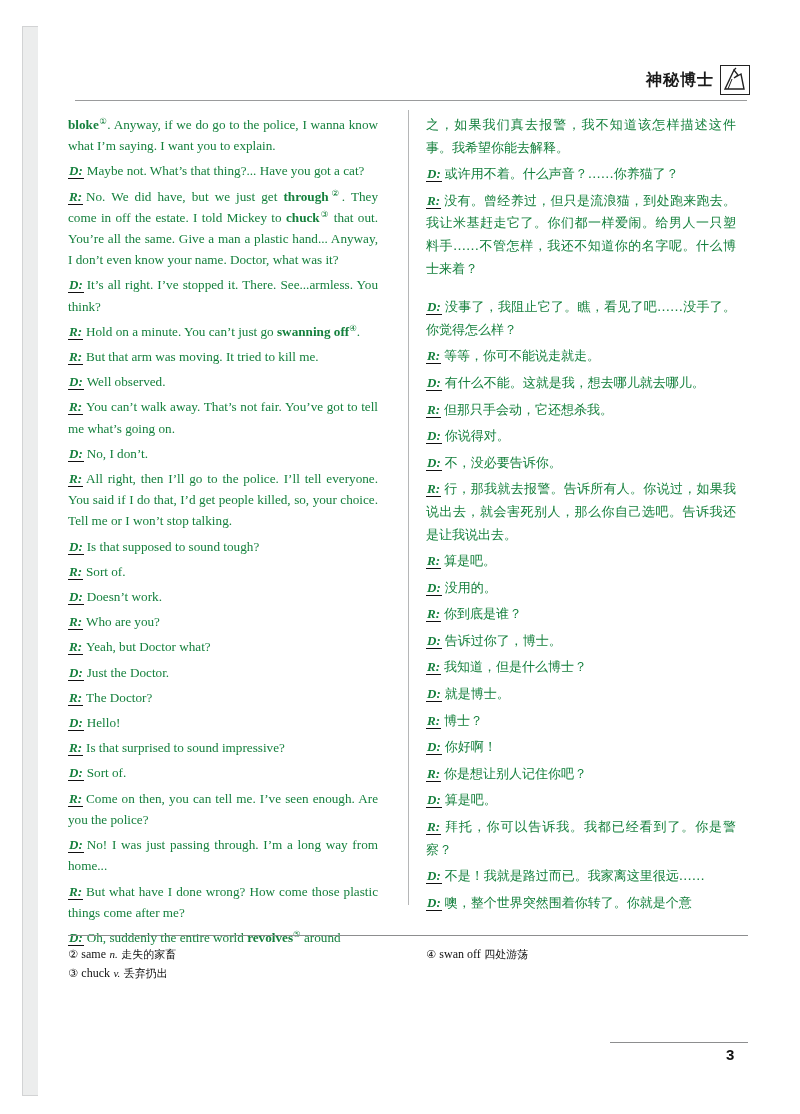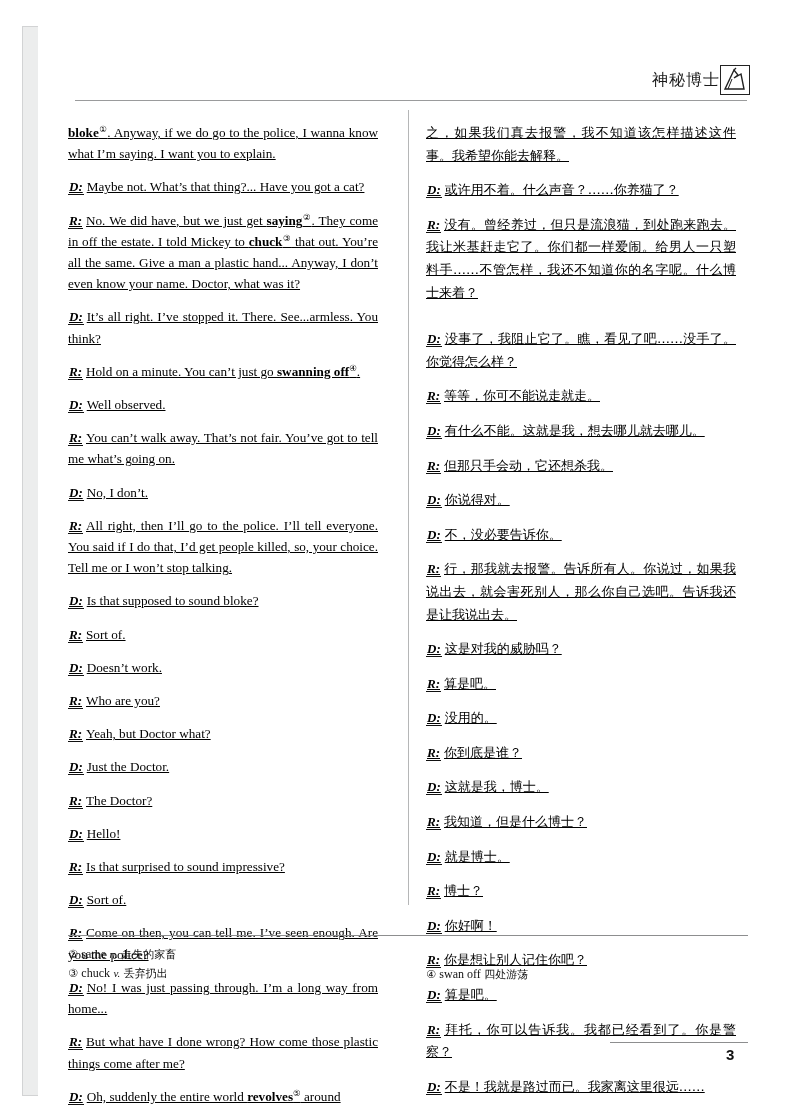--- a/index.html
+++ b/index.html
@@ -47,24 +47,25 @@
     left: 560px;
     top: 60px;
     width: 190px;
     height: 40px;
     display: flex;
     align-items: center;
     justify-content: flex-end;
   }
   .header-title {
     font-family: "Liberation Sans", sans-serif;
-    font-weight: normal;
+    font-weight: bold;
     font-size: 16px;
     letter-spacing: 1px;
     color: #1a1a1a;
+    margin-right: 6px;
   }
   .header-logo {
     width: 30px;
     height: 30px;
     position: relative;
     border: 1.6px solid #222;
     box-sizing: border-box;
     background: #fff;
   }
   .header-logo svg { display:block; }
@@ -96,23 +97,22 @@
     left: 340px;
     top: 0px;
     width: 1px;
     height: 795px;
     background: #b5b6b7;
   }
   .line {
     font-size: 13.2px;
     line-height: 21.2px;
     text-align: justify;
-    margin: 12px 0 0 0;
-    color: #000000;
-    text-decoration: underline;
+    margin: 4px 0 0 0;
+    color: #15803d;
   }
   .line.en { font-family: "Liberation Serif", serif; }
   .line.zh { font-family: "DejaVu Sans", sans-serif; font-size: 13px; line-height: 22.6px; }
   .spk {
     font-family: "Liberation Serif", serif;
     font-weight: bold;
     font-style: italic;
     font-size: 13px;
     border-bottom: 1.5px solid #111;
     padding: 0 1px 0 1px;
@@ -140,21 +140,21 @@
   .footnotes {
     position: absolute;
     left: 68px;
     top: 945px;
     width: 680px;
     font-size: 11.5px;
     line-height: 19px;
   }
   .fn-col { position: absolute; top: 0; }
   .fn-left { left: 0; width: 330px; }
-  .fn-right { left: 358px; width: 320px; margin-top: 20px; }
+  .fn-right { left: 358px; width: 320px; }
   .fn-item { font-family: "DejaVu Sans", sans-serif; font-size: 11px; color: #111; white-space: nowrap; }
   .fn-item .term { font-family: "Liberation Serif", serif; font-size: 12px; }
   .fn-item i { font-family: "Liberation Serif", serif; font-style: italic; }
   
   .pg-rule {
     position: absolute;
     left: 610px;
     top: 1042px;
     width: 138px;
     height: 1px;
@@ -187,28 +187,29 @@
       </svg>
     </span>
   </div>
   <div class="header-rule"></div>
 
   <div class="columns">
     <div class="col-divider"></div>
     <div class="col col-left" id="col-left">
         <p class="line en"><span><b class="kw">bloke</b><sup class="fn">①</sup>. Anyway, if we do go to the police, I wanna know what I’m saying. I want you to explain.</span></p>
         <p class="line en"><span class="spk">D:</span><span>Maybe not. What’s that thing?... Have you got a cat?</span></p>
-        <p class="line en"><span class="spk">R:</span><span>No. We did have, but we just get <b class="kw">saying</b><sup class="fn">②</sup>. They come in off the estate. I told Mickey to <b class="kw">chuck</b><sup class="fn">③</sup> that out. You’re all the same. Give a man a plastic hand... Anyway, I don’t even know your name. Doctor, what was it?</span></p>
+        <p class="line en"><span class="spk">R:</span><span>No. We did have, but we just get <b class="kw">through</b><sup class="fn">②</sup>. They come in off the estate. I told Mickey to <b class="kw">chuck</b><sup class="fn">③</sup> that out. You’re all the same. Give a man a plastic hand... Anyway, I don’t even know your name. Doctor, what was it?</span></p>
         <p class="line en"><span class="spk">D:</span><span>It’s all right. I’ve stopped it. There. See...armless. You think?</span></p>
         <p class="line en"><span class="spk">R:</span><span>Hold on a minute. You can’t just go <b class="kw">swanning off</b><sup class="fn">④</sup>.</span></p>
+        <p class="line en"><span class="spk">R:</span><span>But that arm was moving. It tried to kill me.</span></p>
         <p class="line en"><span class="spk">D:</span><span>Well observed.</span></p>
         <p class="line en"><span class="spk">R:</span><span>You can’t walk away. That’s not fair. You’ve got to tell me what’s going on.</span></p>
         <p class="line en"><span class="spk">D:</span><span>No, I don’t.</span></p>
         <p class="line en"><span class="spk">R:</span><span>All right, then I’ll go to the police. I’ll tell everyone. You said if I do that, I’d get people killed, so, your choice. Tell me or I won’t stop talking.</span></p>
-        <p class="line en"><span class="spk">D:</span><span>Is that supposed to sound bloke?</span></p>
+        <p class="line en"><span class="spk">D:</span><span>Is that supposed to sound tough?</span></p>
         <p class="line en"><span class="spk">R:</span><span>Sort of.</span></p>
         <p class="line en"><span class="spk">D:</span><span>Doesn’t work.</span></p>
         <p class="line en"><span class="spk">R:</span><span>Who are you?</span></p>
         <p class="line en"><span class="spk">R:</span><span>Yeah, but Doctor what?</span></p>
         <p class="line en"><span class="spk">D:</span><span>Just the Doctor.</span></p>
         <p class="line en"><span class="spk">R:</span><span>The Doctor?</span></p>
         <p class="line en"><span class="spk">D:</span><span>Hello!</span></p>
         <p class="line en"><span class="spk">R:</span><span>Is that surprised to sound impressive?</span></p>
         <p class="line en"><span class="spk">D:</span><span>Sort of.</span></p>
         <p class="line en"><span class="spk">R:</span><span>Come on then, you can tell me. I’ve seen enough. Are you the police?</span></p>
@@ -221,25 +222,24 @@
         <p class="line zh"><span class="spk">D:</span><span>或许用不着。什么声音？……你养猫了？</span></p>
         <p class="line zh"><span class="spk">R:</span><span>没有。曾经养过，但只是流浪猫，到处跑来跑去。我让米基赶走它了。你们都一样爱闹。给男人一只塑料手……不管怎样，我还不知道你的名字呢。什么博士来着？</span></p>
         <div class="gap"></div>
         <p class="line zh"><span class="spk">D:</span><span>没事了，我阻止它了。瞧，看见了吧……没手了。你觉得怎么样？</span></p>
         <p class="line zh"><span class="spk">R:</span><span>等等，你可不能说走就走。</span></p>
         <p class="line zh"><span class="spk">D:</span><span>有什么不能。这就是我，想去哪儿就去哪儿。</span></p>
         <p class="line zh"><span class="spk">R:</span><span>但那只手会动，它还想杀我。</span></p>
         <p class="line zh"><span class="spk">D:</span><span>你说得对。</span></p>
         <p class="line zh"><span class="spk">D:</span><span>不，没必要告诉你。</span></p>
         <p class="line zh"><span class="spk">R:</span><span>行，那我就去报警。告诉所有人。你说过，如果我说出去，就会害死别人，那么你自己选吧。告诉我还是让我说出去。</span></p>
-        <p class="line zh"><span class="spk">D:</span><span>这是对我的威胁吗？</span></p>
         <p class="line zh"><span class="spk">R:</span><span>算是吧。</span></p>
         <p class="line zh"><span class="spk">D:</span><span>没用的。</span></p>
         <p class="line zh"><span class="spk">R:</span><span>你到底是谁？</span></p>
-        <p class="line zh"><span class="spk">D:</span><span>这就是我，博士。</span></p>
+        <p class="line zh"><span class="spk">D:</span><span>告诉过你了，博士。</span></p>
         <p class="line zh"><span class="spk">R:</span><span>我知道，但是什么博士？</span></p>
         <p class="line zh"><span class="spk">D:</span><span>就是博士。</span></p>
         <p class="line zh"><span class="spk">R:</span><span>博士？</span></p>
         <p class="line zh"><span class="spk">D:</span><span>你好啊！</span></p>
         <p class="line zh"><span class="spk">R:</span><span>你是想让别人记住你吧？</span></p>
         <p class="line zh"><span class="spk">D:</span><span>算是吧。</span></p>
         <p class="line zh"><span class="spk">R:</span><span>拜托，你可以告诉我。我都已经看到了。你是警察？</span></p>
         <p class="line zh"><span class="spk">D:</span><span>不是！我就是路过而已。我家离这里很远……</span></p>
         <p class="line zh"><span class="spk">D:</span><span>噢，整个世界突然围着你转了。你就是个意</span></p>
       </div>

